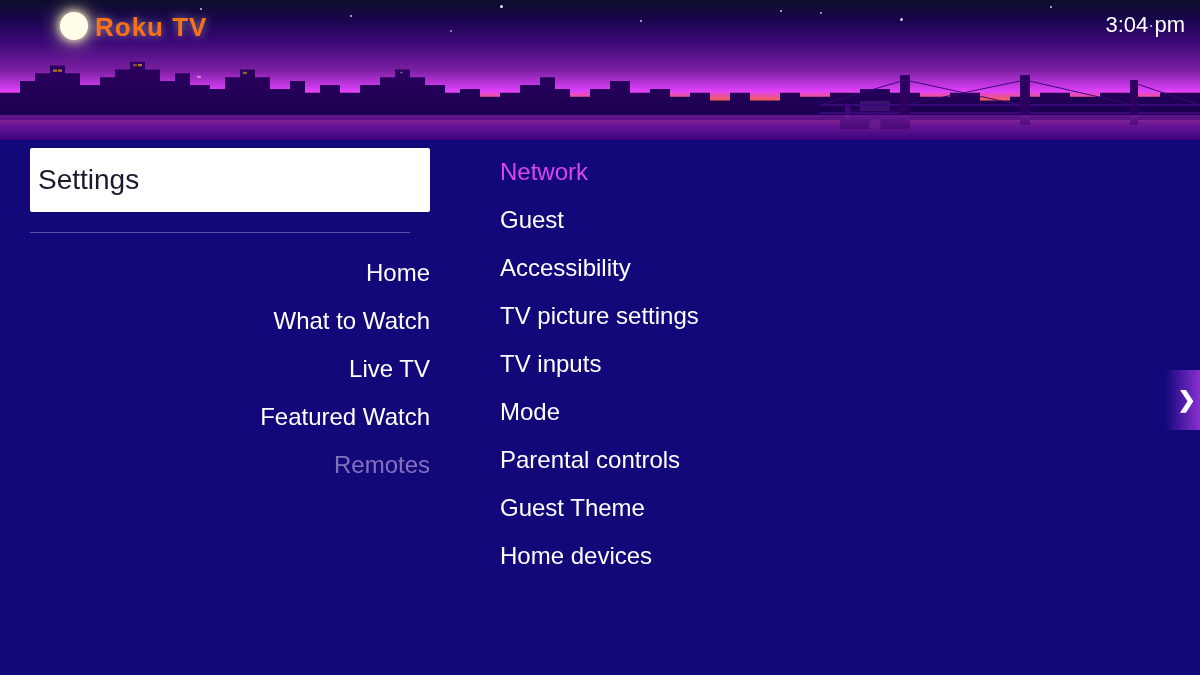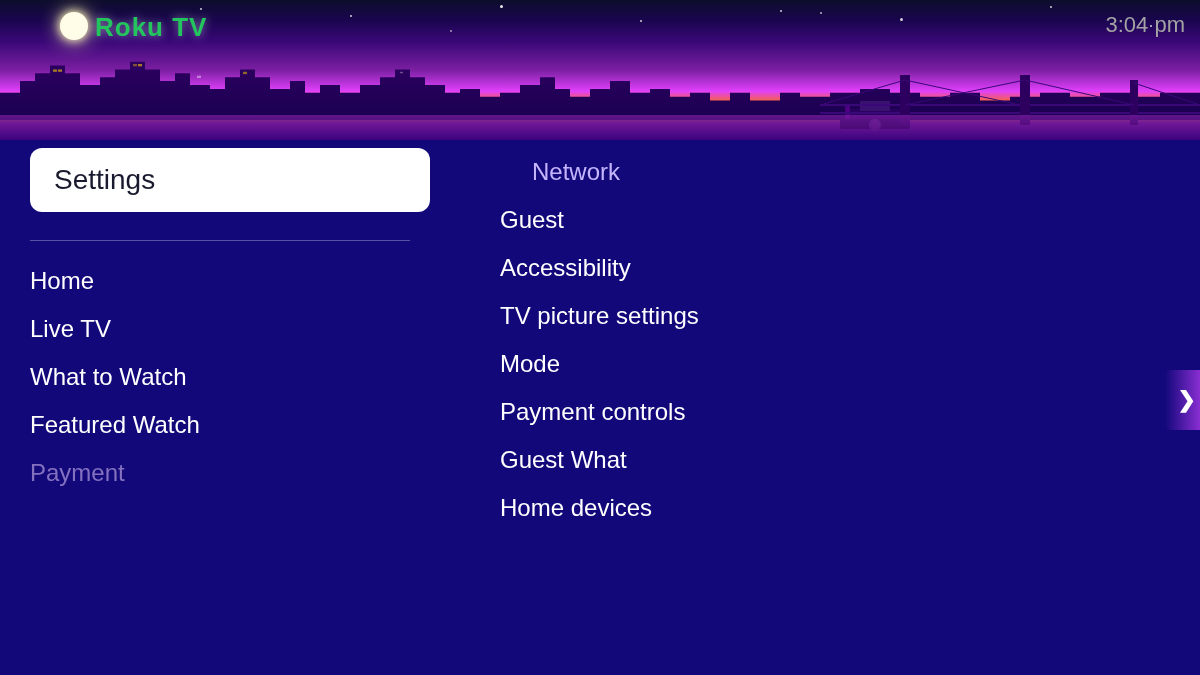--- a/index.html
+++ b/index.html
@@ -97,32 +97,32 @@
       left: 95px;
       z-index: 10;
       color: white;
       font-size: 26px;
       font-weight: bold;
       letter-spacing: 1px;
       text-shadow: 0 0 10px rgba(255,255,255,0.5);
     }
 
     .roku-logo span.roku {
-      color: #22c55e;
+      color: #f97316;
       font-weight: 900;
       text-align: right;
     }
 
     
     .clock {
       position: absolute;
       top: 12px;
       right: 15px;
       z-index: 10;
-      color: #a3a3a3;
+      color: #ffffff;
       font-size: 22px;
       font-weight: 300;
     }
 
     
     .arrow-right {
       position: absolute;
       top: 50%;
       right: 0;
       transform: translateY(-50%);
@@ -159,24 +159,24 @@
     
     .left-panel {
       width: 460px;
       padding: 0 30px;
       flex-shrink: 0;
     }
 
     
     .settings-header {
       background: white;
-      border-radius: 12px;
-      padding: 16px 24px;
+      border-radius: 2px;
+      padding: 16px 8px;
       margin-top: 8px;
-      margin-bottom: 28px;
+      margin-bottom: 20px;
     }
 
     .settings-title {
       font-size: 28px;
       font-weight: 500;
       color: #1a1a2e;
     }
 
     .divider {
       width: 380px;
@@ -185,20 +185,21 @@
       margin: 4px 0 16px 0;
     }
 
     
     .nav-item {
       color: white;
       font-size: 24px;
       padding: 10px 0;
       cursor: pointer;
       font-weight: 400;
+      text-align: right;
     }
 
     .nav-item.muted {
       color: rgba(160, 140, 210, 0.8);
     }
 
     
     .right-panel {
       flex: 1;
       padding: 8px 40px;
@@ -206,22 +207,21 @@
 
     .settings-item {
       color: white;
       font-size: 24px;
       padding: 10px 0;
       cursor: pointer;
       font-weight: 400;
     }
 
     .settings-item.active {
-      color: #c4b5fd;
-      margin-left: 32px;
+      color: #d946ef;
     }
 
     
     .boat {
       position: absolute;
       bottom: 8px;
       right: 280px;
       width: 90px;
       height: 35px;
     }
@@ -317,31 +317,32 @@
 
 <div class="main-content">
 
   <div class="left-panel">
     <div class="settings-header">
       <span class="settings-title">Settings</span>
     </div>
     <div class="divider"></div>
 
     <div class="nav-item">Home</div>
+    <div class="nav-item">What to Watch</div>
     <div class="nav-item">Live TV</div>
-    <div class="nav-item">What to Watch</div>
     <div class="nav-item">Featured Watch</div>
-    <div class="nav-item muted">Payment</div>
+    <div class="nav-item muted">Remotes</div>
   </div>
 
   <div class="right-panel">
     <div class="settings-item active">Network</div>
     <div class="settings-item">Guest</div>
     <div class="settings-item">Accessibility</div>
     <div class="settings-item">TV picture settings</div>
+    <div class="settings-item">TV inputs</div>
     <div class="settings-item">Mode</div>
-    <div class="settings-item">Payment controls</div>
-    <div class="settings-item">Guest What</div>
+    <div class="settings-item">Parental controls</div>
+    <div class="settings-item">Guest Theme</div>
     <div class="settings-item">Home devices</div>
   </div>
 </div>
 
 <div class="arrow-right"></div>
 
 </body></html>

